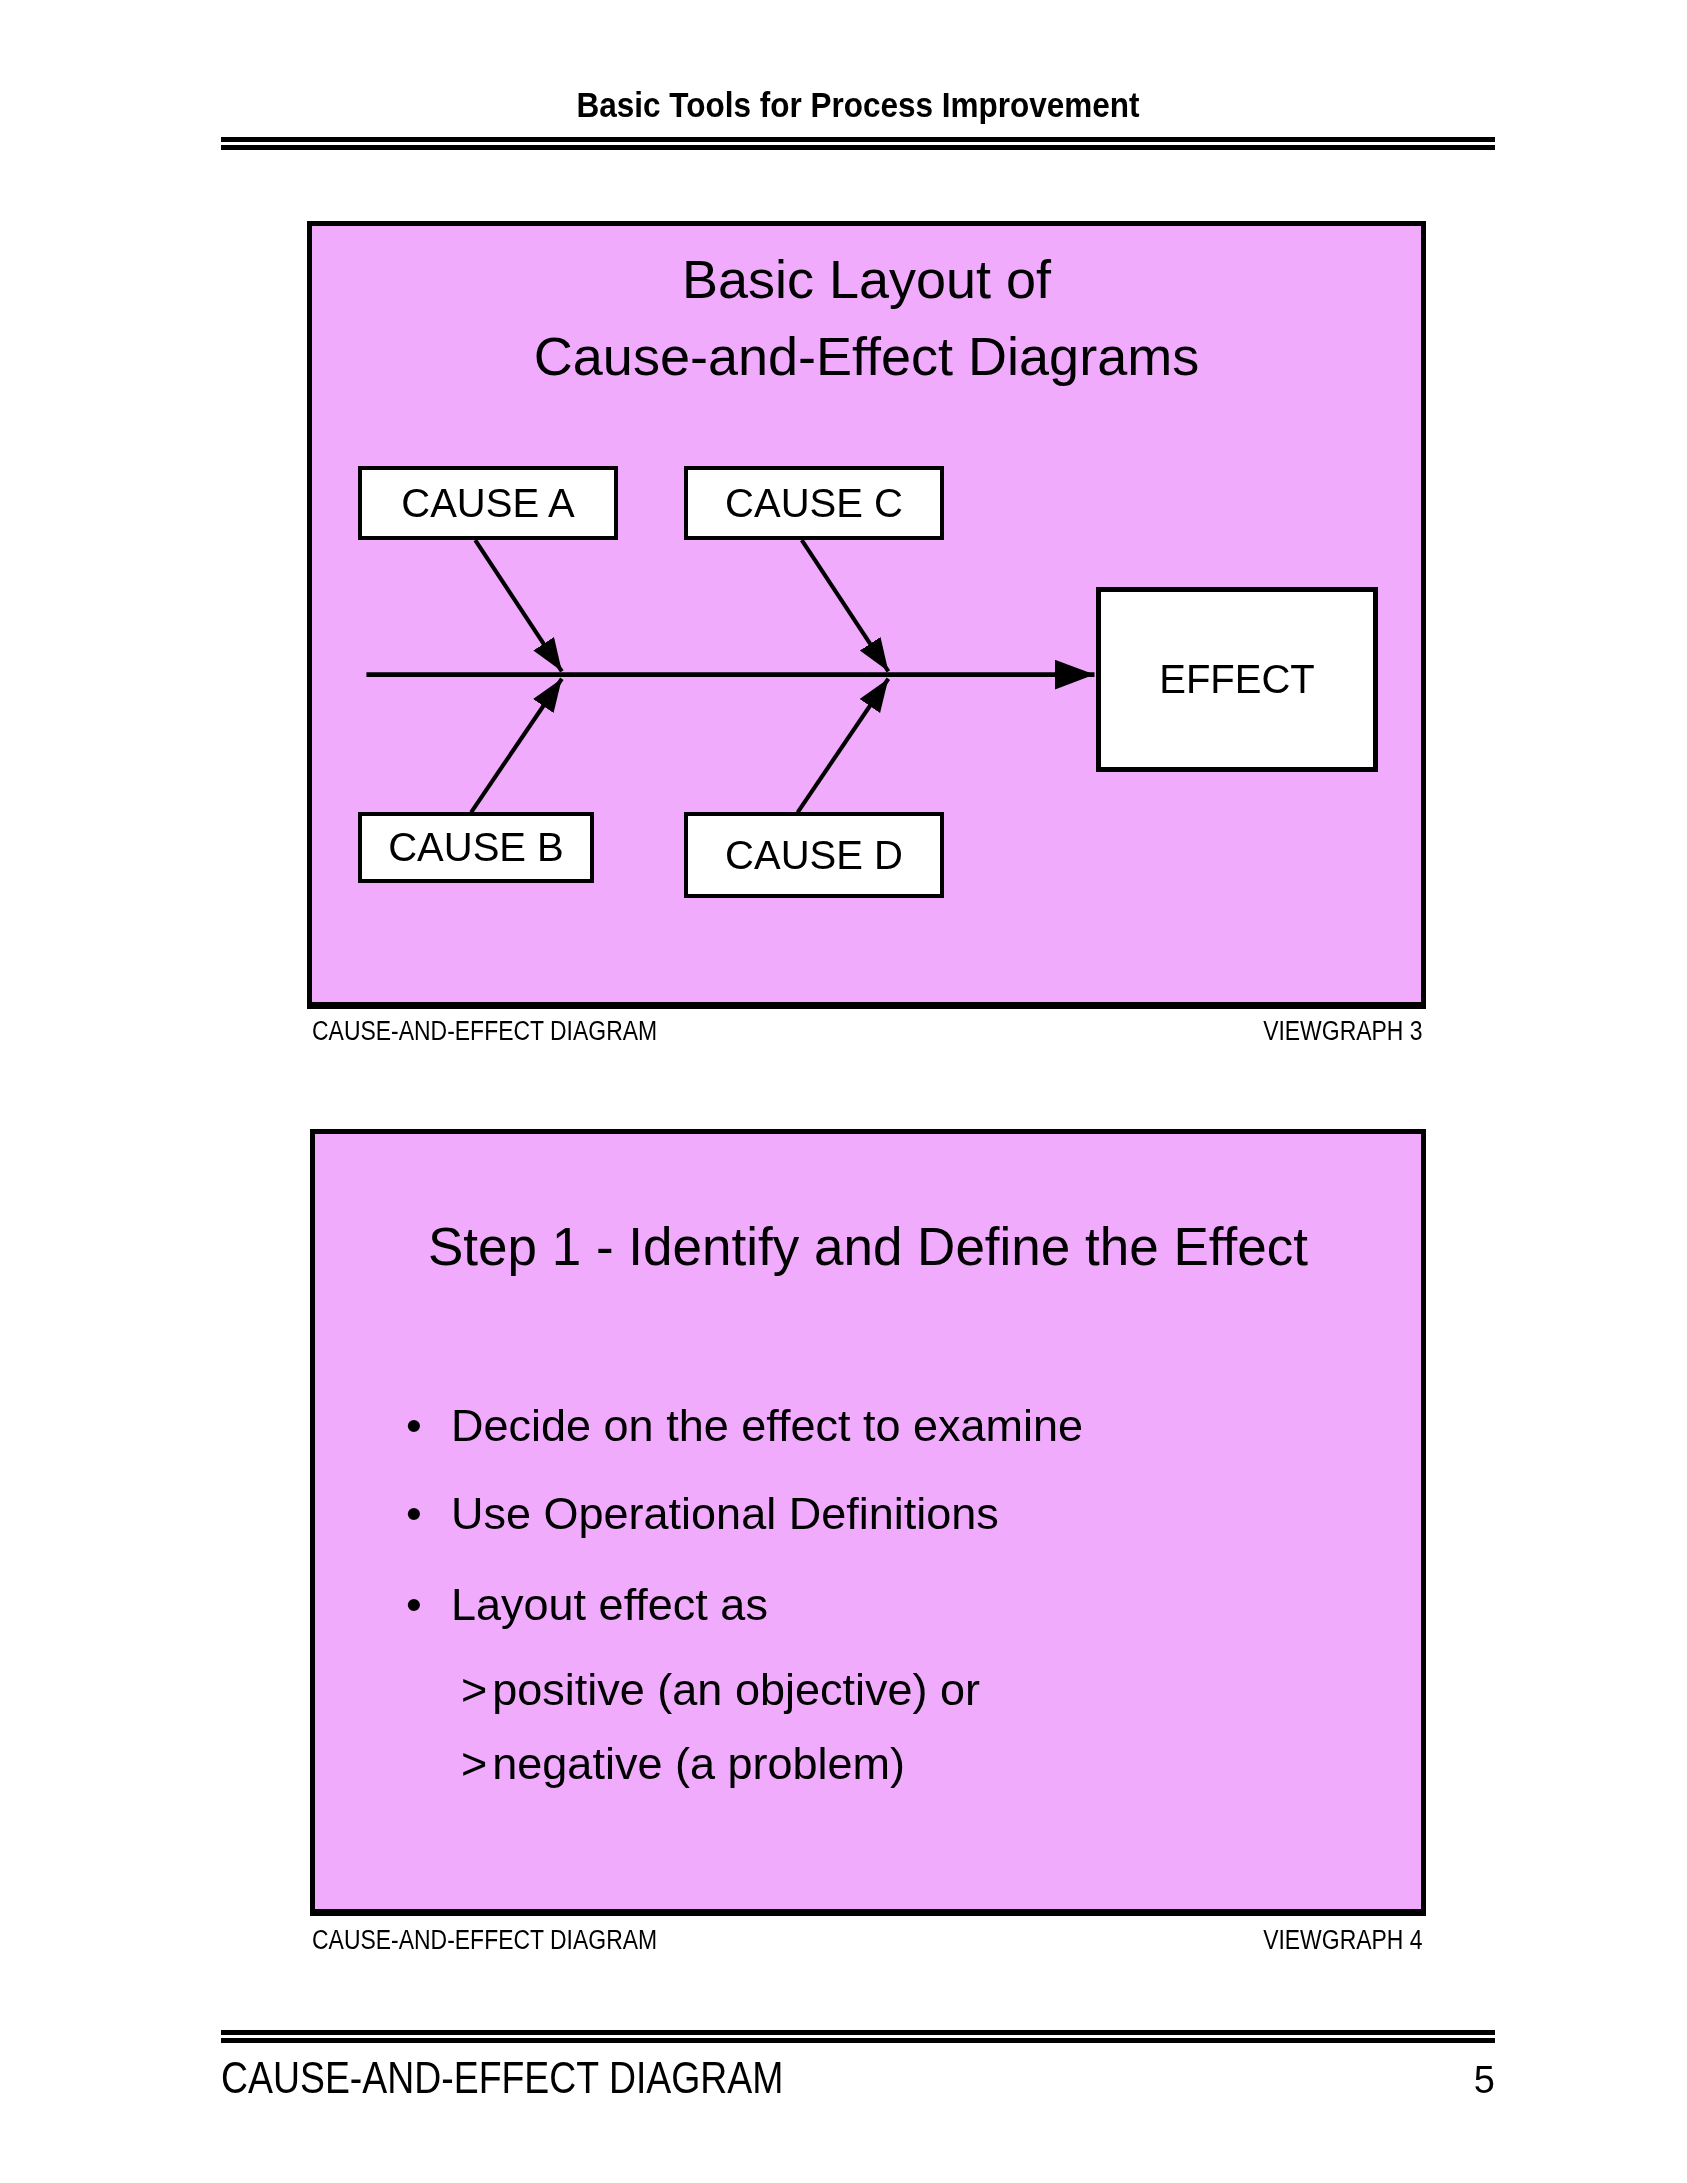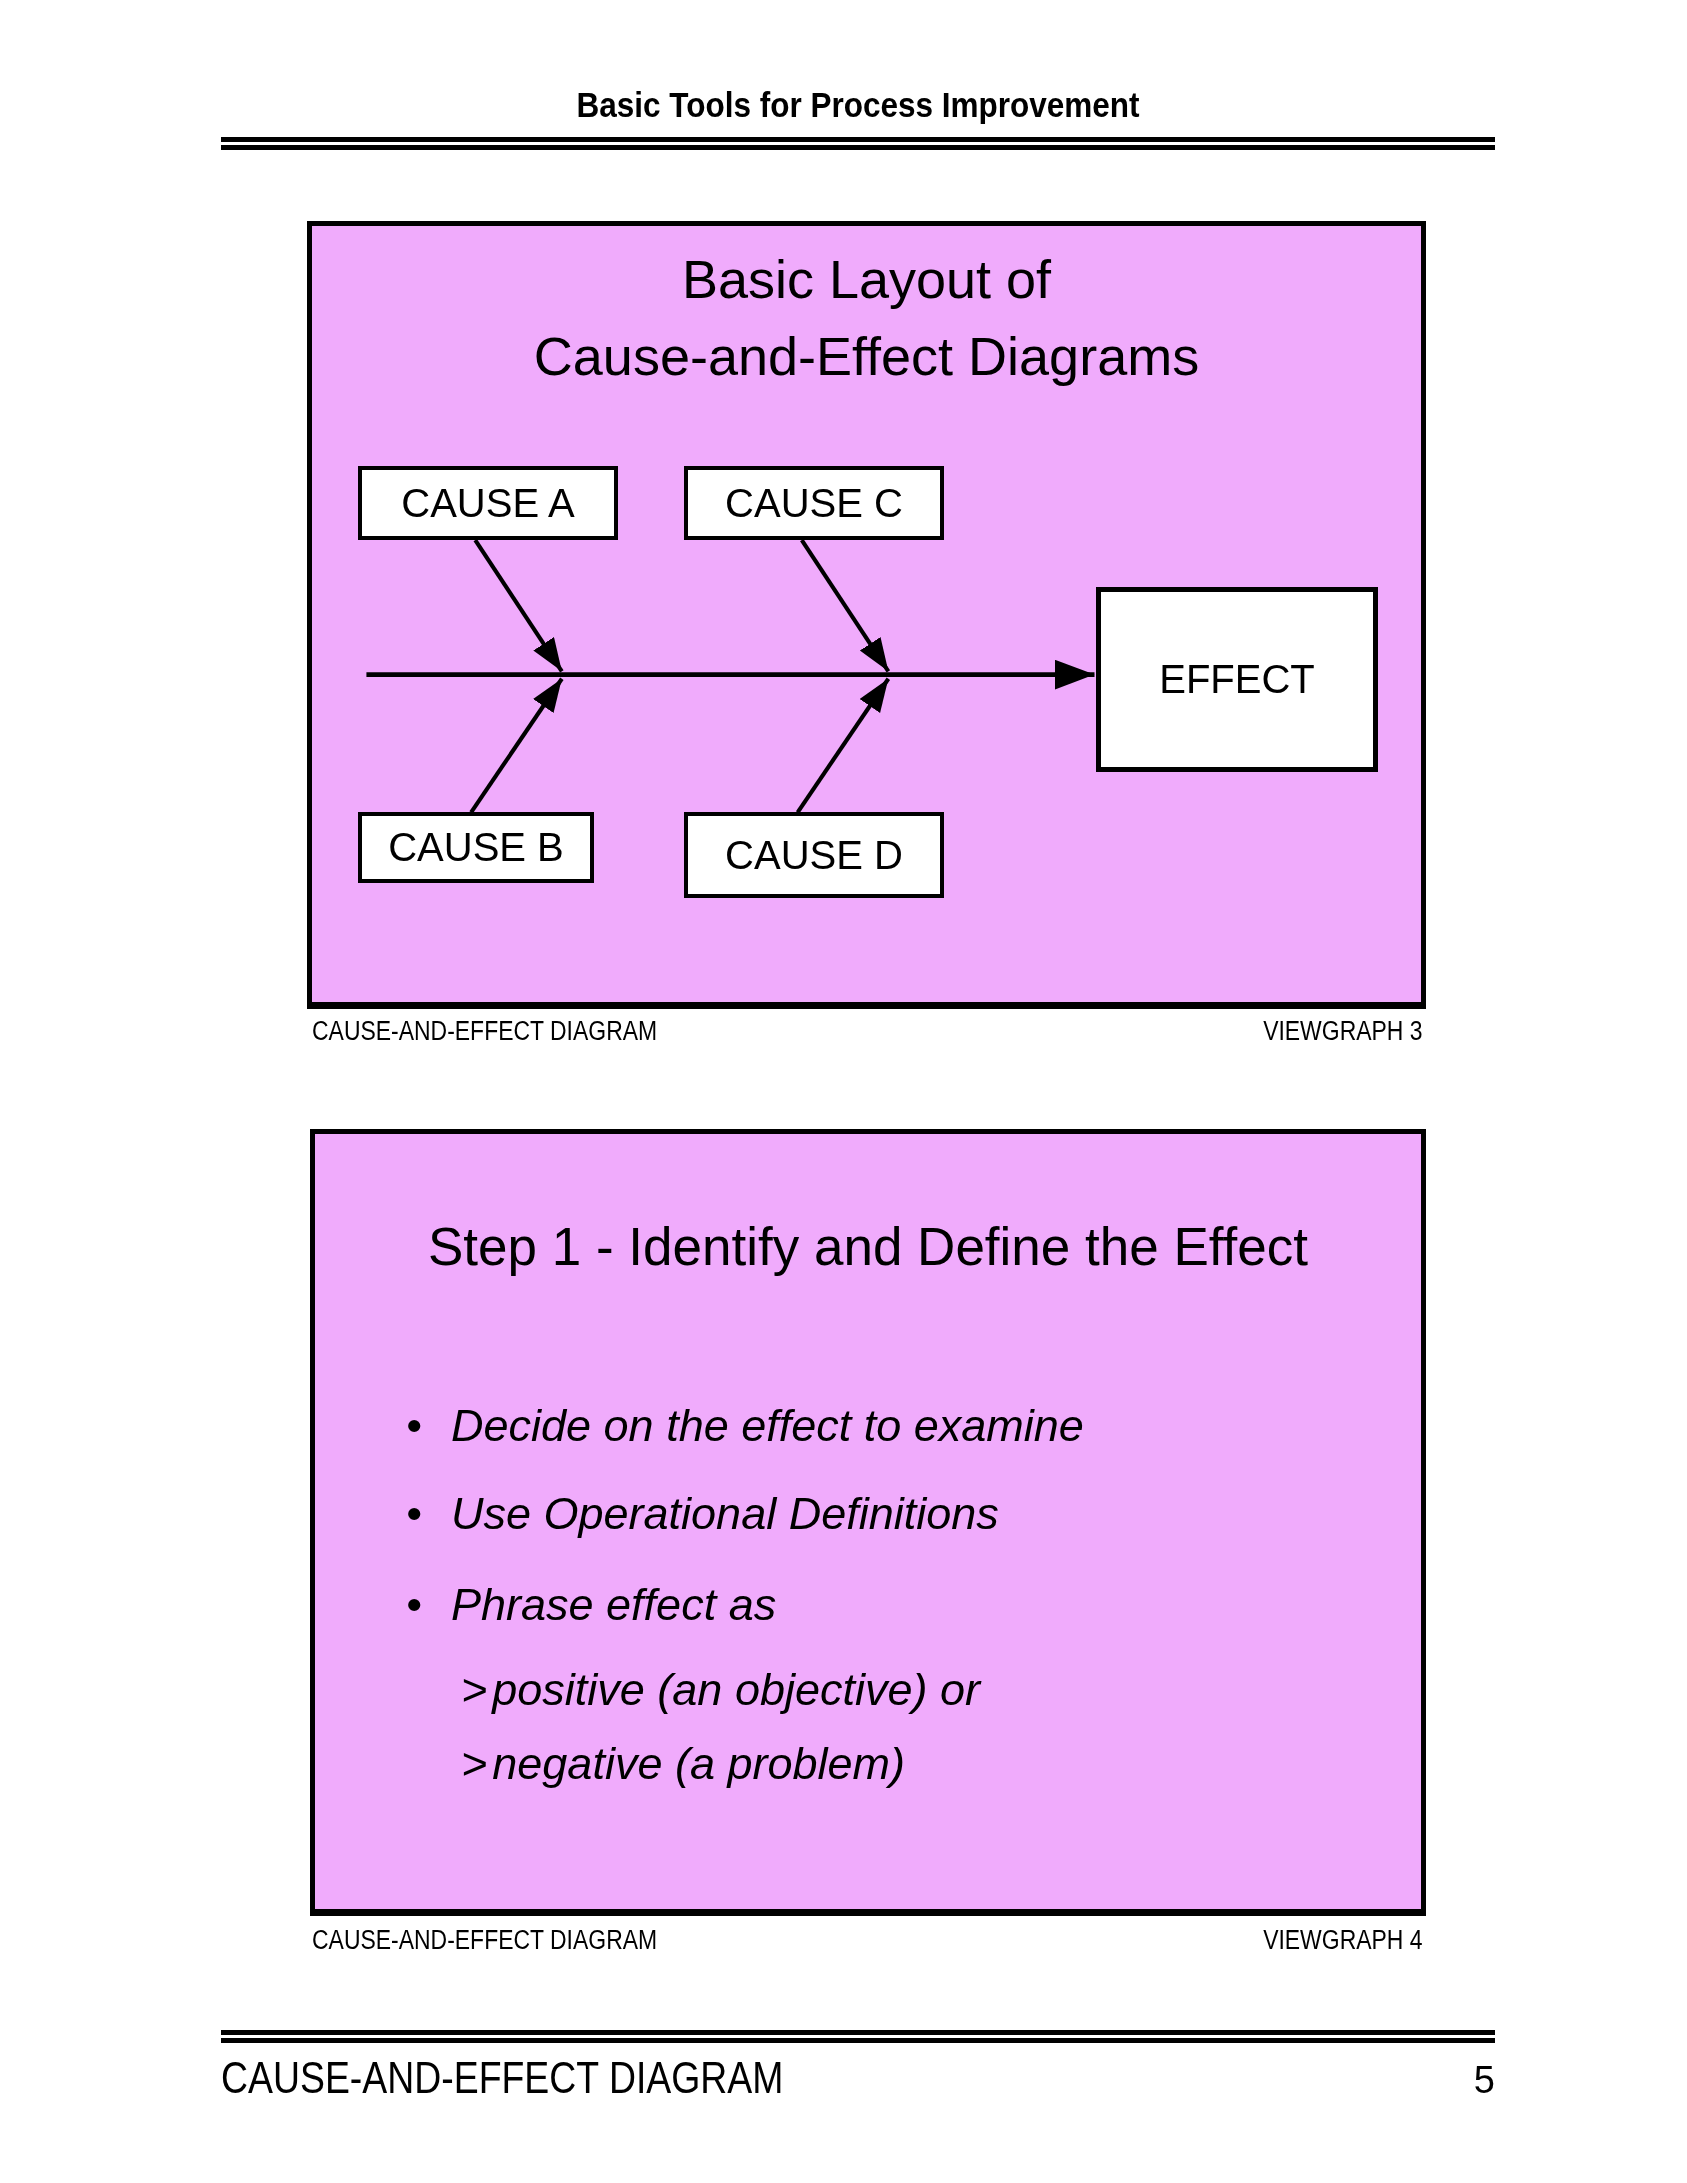--- a/index.html
+++ b/index.html
@@ -50,21 +50,21 @@
     display:flex;align-items:center;justify-content:center;
     font-size:40px;white-space:nowrap;
   }
   .cause-a{left:46px;top:240px;width:260px;height:74px;}
   .cause-c{left:372px;top:240px;width:260px;height:74px;}
   .cause-b{left:46px;top:586px;width:236px;height:71px;}
   .cause-d{left:372px;top:586px;width:260px;height:86px;}
   .effect{left:784px;top:361px;width:282px;height:185px;border-width:5px;}
   
   .bullet-row{
-    position:absolute;left:91px;font-size:45px;line-height:53px;white-space:nowrap;font-style:italic;
+    position:absolute;left:91px;font-size:45px;line-height:53px;white-space:nowrap;
   }
   .bullet-row .marker{display:inline-block;width:45px;}
   .bullet-row.sub{left:146px;}
   .bullet-row.sub .marker{width:auto;margin-right:5px;}
   .b1{top:265px;} .b2{top:353px;} .b3{top:444px;}
   .s1{top:529px;} .s2{top:603px;}
   
   .caption{
     position:absolute;left:312px;width:1111px;
     display:flex;justify-content:space-between;align-items:baseline;
@@ -137,21 +137,21 @@
   <section class="slide slide2">
     <div class="slide2-title">Step 1 - Identify and Define the Effect</div>
 
     <div class="bullet-row b1">
       <span class="marker">•</span><span>Decide on the effect to examine</span>
     </div>
     <div class="bullet-row b2">
       <span class="marker">•</span><span>Use Operational Definitions</span>
     </div>
     <div class="bullet-row b3">
-      <span class="marker">•</span><span>Phrase effect as</span>
+      <span class="marker">•</span><span>Layout effect as</span>
     </div>
     <div class="bullet-row sub s1">
       <span class="marker">&gt;</span><span>positive (an objective) or</span>
     </div>
     <div class="bullet-row sub s2">
       <span class="marker">&gt;</span><span>negative (a problem)</span>
     </div>
   </section>
 
   <div class="caption caption2">

